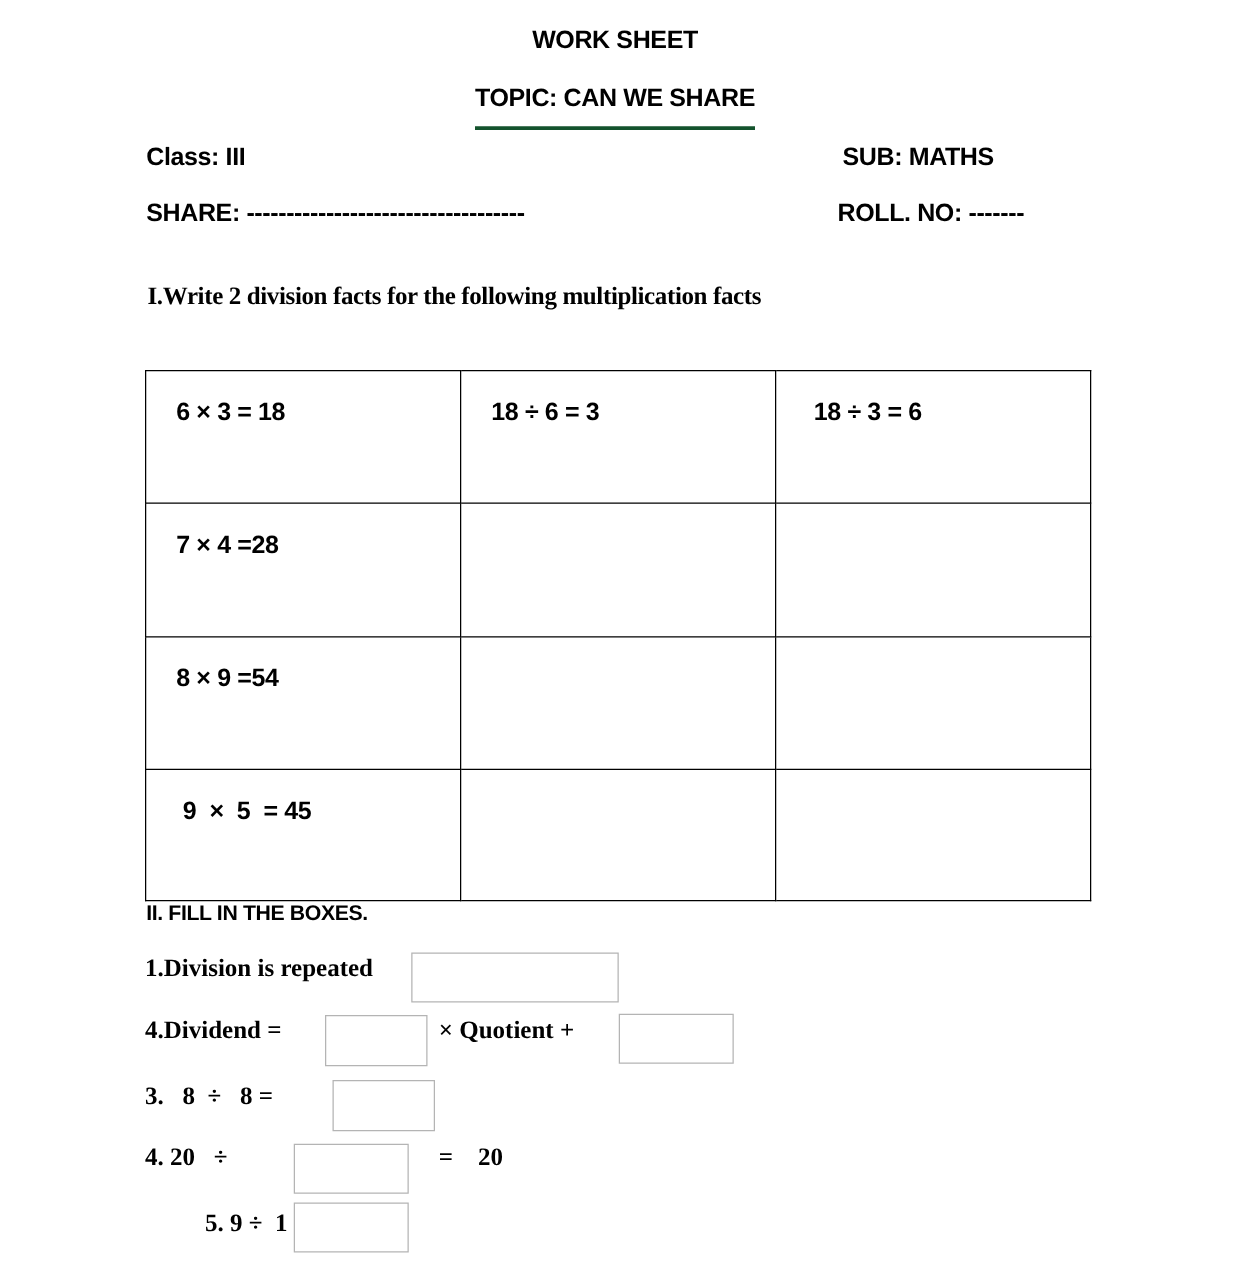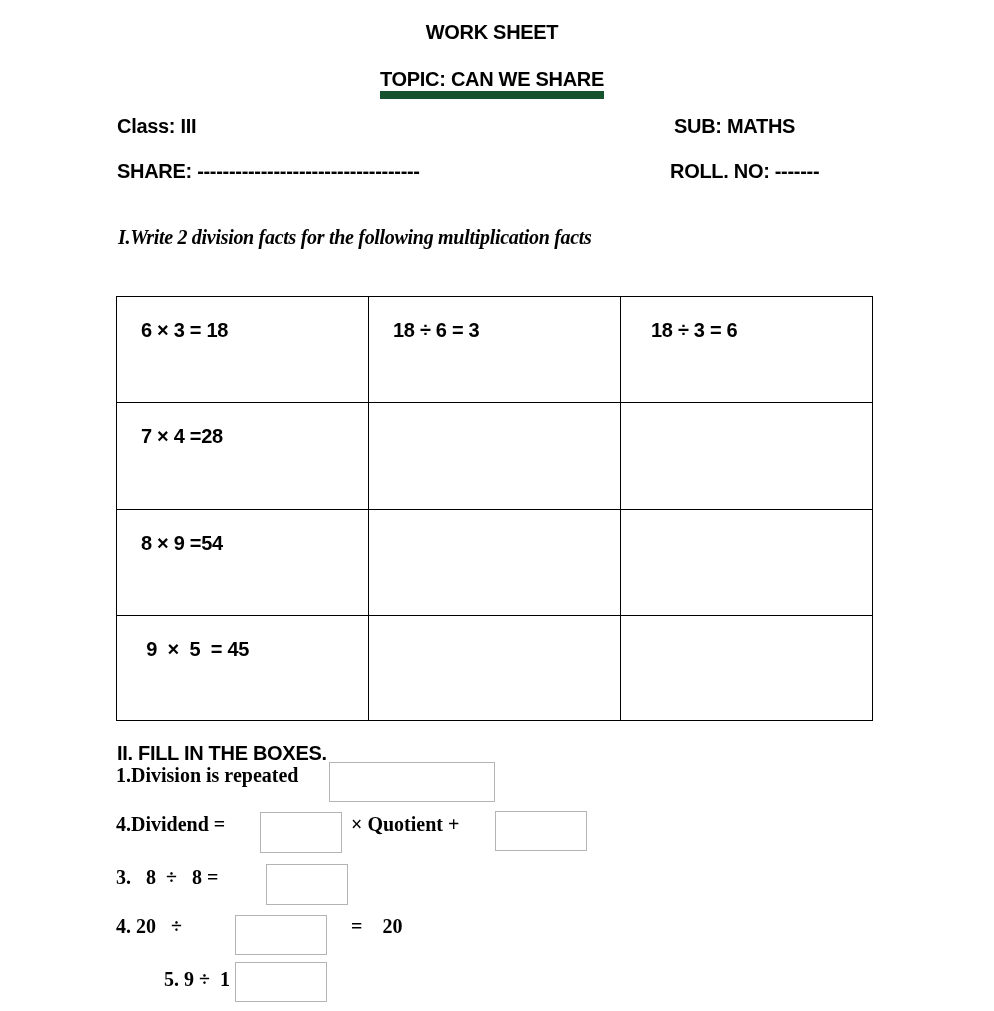--- a/index.html
+++ b/index.html
@@ -3,38 +3,38 @@
 <meta charset="utf-8">
 <style>
   html, body { margin: 0; padding: 0; background: #ffffff; }
   body { width: 994px; height: 1011px; position: relative; overflow: hidden; color: #000; }
   .sans { font-family: "Liberation Sans", "DejaVu Sans", sans-serif; font-weight: bold; letter-spacing: -0.3px; }
   .serif { font-family: "Liberation Serif", "DejaVu Serif", serif; font-weight: bold; }
   .abs { position: absolute; white-space: nowrap; }
 
   #title { left: 0; width: 984px; top: 21px; text-align: center; font-size: 20px; }
   #topic { left: 0; width: 984px; top: 68px; text-align: center; font-size: 20px; }
-  #topic span { border-bottom: 8px solid #14532d; padding-bottom: 1px; margin-top: 44px; }
+  #topic span { border-bottom: 3px solid #14532d; padding-bottom: 11px; margin-top: 44px; }
   #class-label { left: 117px; top: 115px; font-size: 20px; }
   #subject-label { left: 674px; top: 115px; font-size: 20px; text-align: center; }
   #name-label { left: 117px; top: 160px; font-size: 20px; }
   #roll-label { left: 670px; top: 160px; font-size: 20px; }
 
-  #q1-heading { left: 118px; top: 226px; font-size: 20px; letter-spacing: -0.3px; font-style: italic; }
+  #q1-heading { left: 118px; top: 226px; font-size: 20px; letter-spacing: -0.3px; }
 
   #facts-table { position: absolute; left: 116px; top: 296px; border-collapse: collapse; }
   #facts-table td { border: 1.5px solid #000; width: 219px; vertical-align: top; padding: 16px; }
   #facts-table td .cell-text { display: block; padding: 6px 0 0 8px; font-size: 20px; }
   #facts-table tr.r0 td { height: 73px; }
   #facts-table tr.r1 td { height: 74px; }
   #facts-table tr.r2 td { height: 73px; }
   #facts-table tr.r3 td { height: 75px; }
   #facts-table tr.r4 td { height: 72px; }
 
-  #q2-heading { left: 117px; top: 742px; font-size: 20px; }
+  #q2-heading { left: 117px; top: 721px; font-size: 17px; }
   .q-text { font-size: 20px; }
   .answer-box { position: absolute; border: 1.5px solid #b4b4b4; background: #fff; box-sizing: border-box; }
 
   #q2-1 { left: 116px; top: 764px; }
   #box-1 { left: 329px; top: 762px; width: 166px; height: 40px; }
 
   #q2-2 { left: 116px; top: 813px; }
   #box-2a { left: 260px; top: 812px; width: 82px; height: 41px; }
   #q2-2-mid { left: 351px; top: 813px; }
   #box-2b { left: 495px; top: 811px; width: 92px; height: 40px; }

